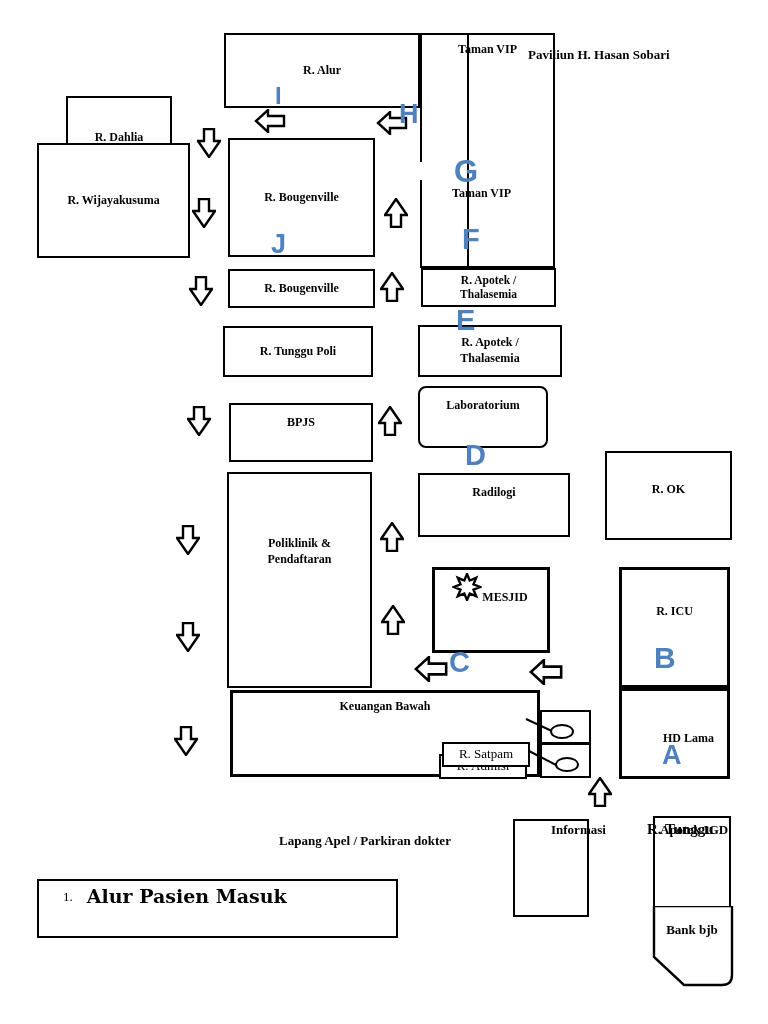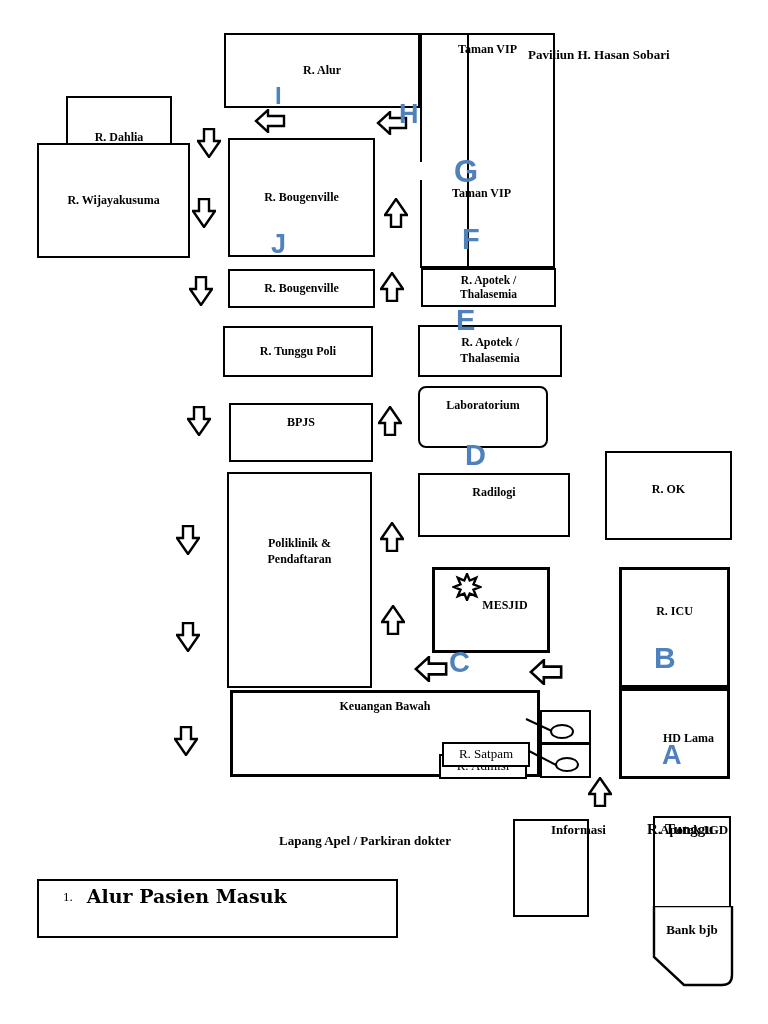--- a/index.html
+++ b/index.html
@@ -99,21 +99,21 @@
   </div>
 
   <div class="box" style="left:605px;top:451px;width:127px;height:89px;">
     <span class="lbl" style="margin-top:-12px;">R. OK</span>
   </div>
 
   <div class="box thick v-top" style="left:432px;top:567px;width:118px;height:86px;">
     <svg class="arr" style="left:17px;top:3px;position:absolute;" width="30" height="28" viewBox="0 0 28 28">
       <polygon points="14,1 16.7,7.5 23.2,4.8 20.5,11.3 27,14 20.5,16.7 23.2,23.2 16.7,20.5 14,27 11.3,20.5 4.8,23.2 7.5,16.7 1,14 7.5,11.3 4.8,4.8 11.3,7.5"></polygon>
     </svg>
-    <span class="lbl" style="padding-top:28px;padding-left:28px;">MESJID</span>
+    <span class="lbl" style="padding-top:20px;padding-left:28px;">MESJID</span>
   </div>
 
   <div class="box thick v-top" style="left:619px;top:567px;width:111px;height:121px;">
     <span class="lbl" style="padding-top:14px;margin-top:20px;">R. ICU</span>
   </div>
 
   <div class="box thick v-top" style="left:619px;top:688px;width:111px;height:91px;">
     <span class="lbl" style="padding-top:40px;margin-left:28px;">HD Lama</span>
   </div>
 

